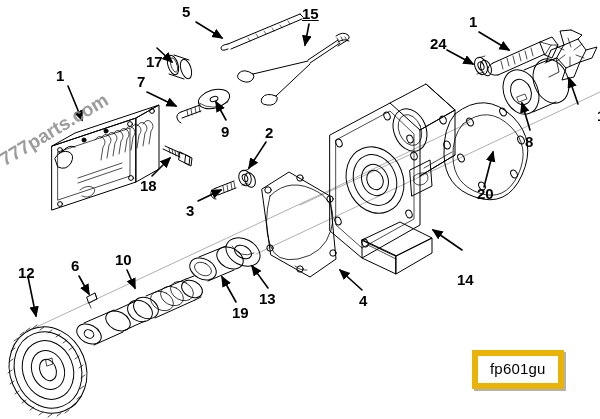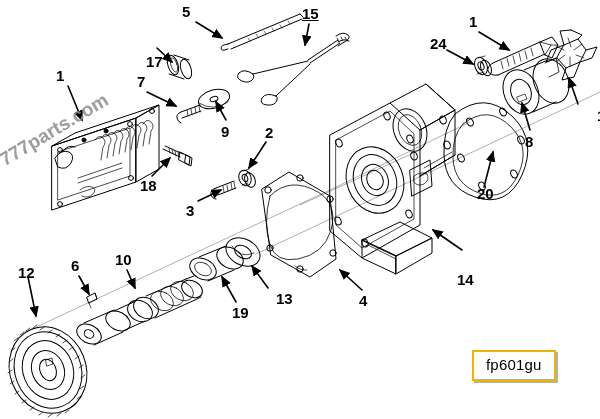--- a/index.html
+++ b/index.html
@@ -29,21 +29,21 @@
     font-weight: bold;
     color: #000000;
     line-height: 1;
     white-space: nowrap;
     user-select: none;
   }
   #figure-code-box {
     position: absolute;
     left: 472px;
     top: 350px;
-    border: 2px solid #eab308;
+    border: 6px solid #eab308;
     background: #ffffff;
     padding: 4px 12px 5px 12px;
     box-shadow: 2px 2px 0 rgba(0,0,0,0.30);
   }
   #figure-code-text {
     font-family: "Liberation Sans", sans-serif;
     font-size: 15px;
     font-weight: normal;
     color: #000000;
     letter-spacing: 0.2px;
@@ -454,21 +454,21 @@
       <div class="callout-label" style="left: 221px; top: 124px;">9</div>
       <div class="callout-label" style="left: 525px; top: 134px;">8</div>
       <div class="callout-label" style="left: 265px; top: 125px;">2</div>
       <div class="callout-label" style="left: 140px; top: 178px;">18</div>
       <div class="callout-label" style="left: 186px; top: 203px;">3</div>
       <div class="callout-label" style="left: 477px; top: 186px;">20</div>
       <div class="callout-label" style="left: 457px; top: 255px; margin-top: 17px;">14</div>
       <div class="callout-label" style="left: 18px; top: 265px;">12</div>
       <div class="callout-label" style="left: 71px; top: 258px;">6</div>
       <div class="callout-label" style="left: 115px; top: 252px;">10</div>
-      <div class="callout-label" style="left: 276px; top: 291px; text-align: right;">13</div>
+      <div class="callout-label" style="left: 259px; top: 291px; text-align: right;">13</div>
       <div class="callout-label" style="left: 232px; top: 305px;">19</div>
       <div class="callout-label" style="left: 359px; top: 293px;">4</div>
     </div>
 
   <div id="watermark">777parts.com</div>
 
   <div id="figure-code-box">
     <span id="figure-code-text">fp601gu</span>
   </div>
 

